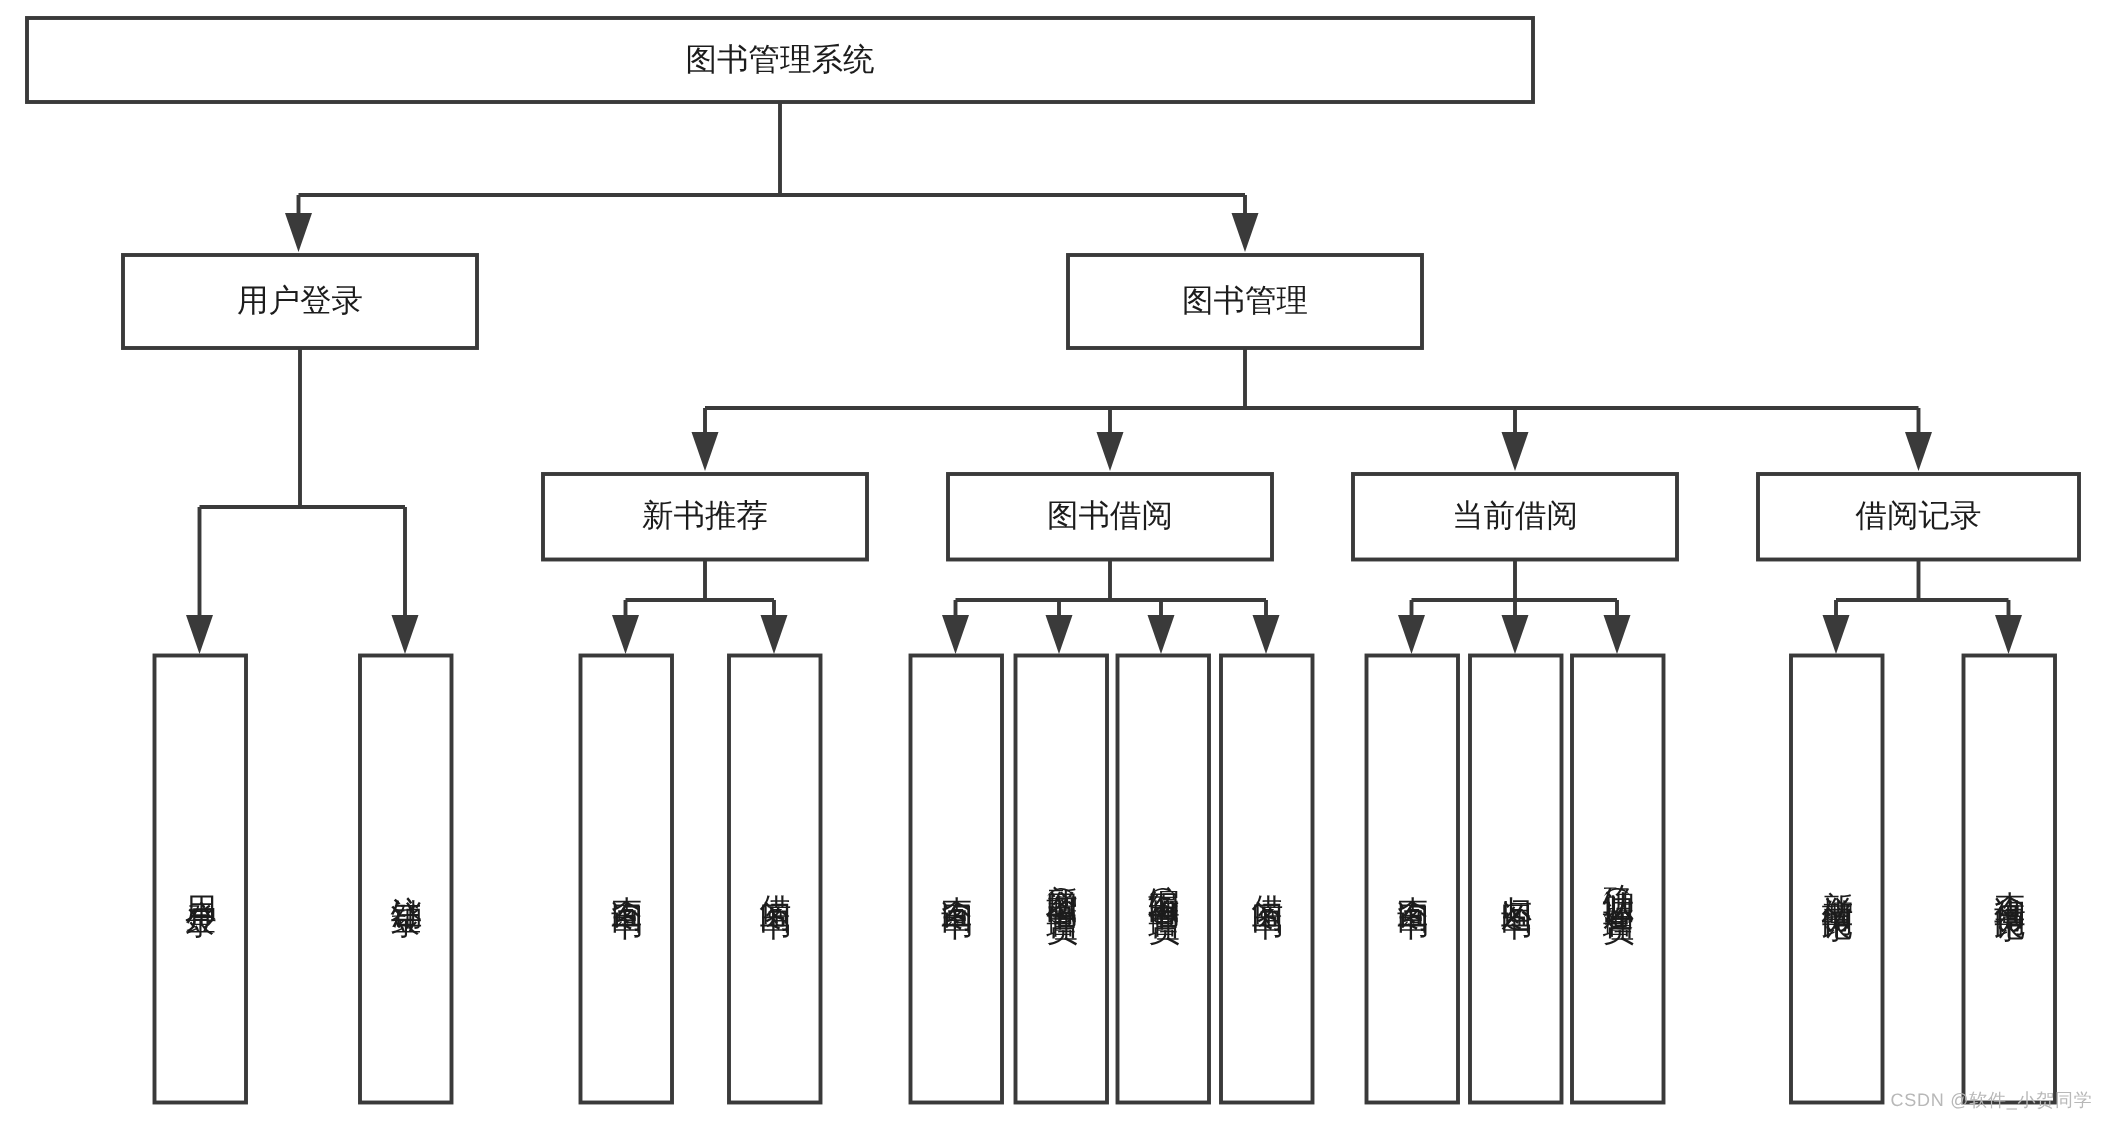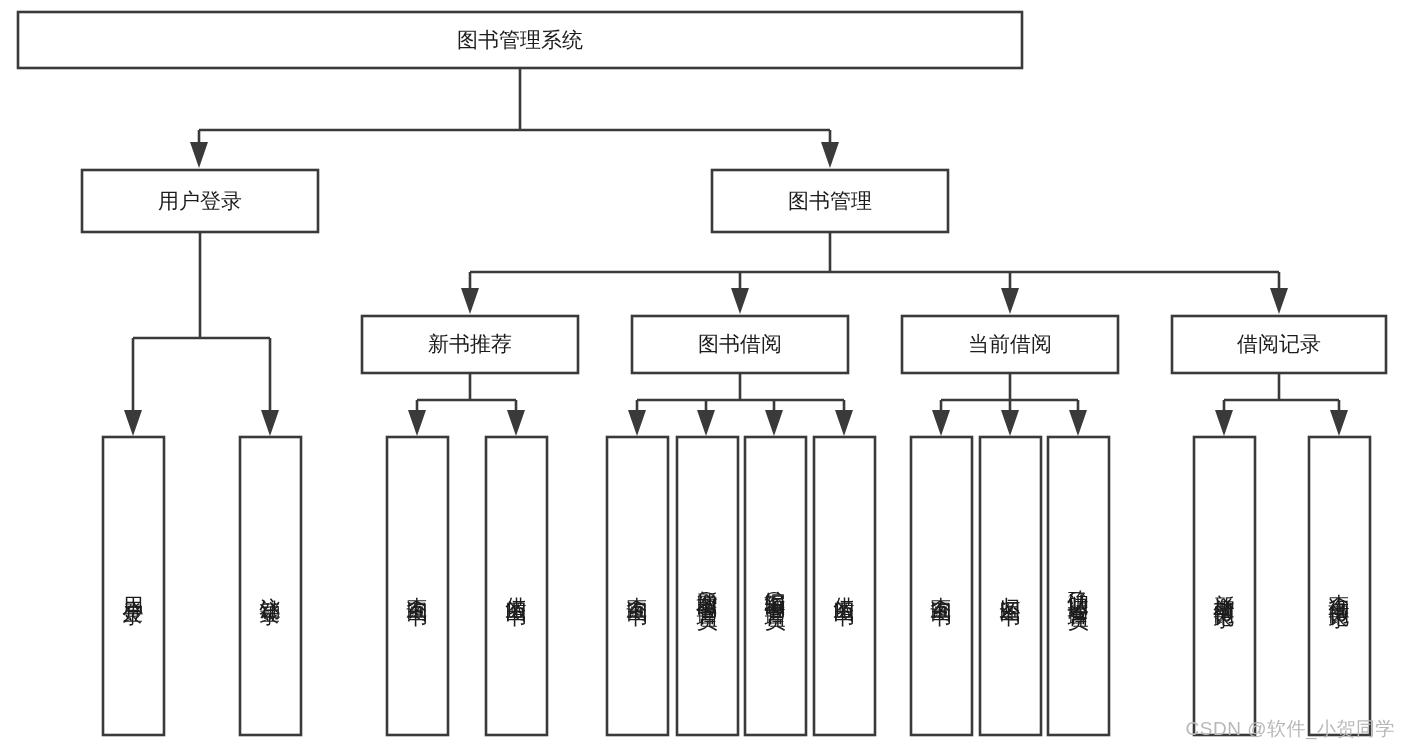--- a/index.html
+++ b/index.html
@@ -62,21 +62,21 @@
     align-items: center;
     justify-content: center;
     white-space: nowrap;
     pointer-events: none;
   }
   .watermark {
     position: absolute;
     right: 10px;
     bottom: 5px;
     font-family: "Liberation Sans", "DejaVu Sans", sans-serif;
-    font-size: 19px;
+    font-size: 12px;
     color: #b8b8b8;
     letter-spacing: 0.5px;
     white-space: nowrap;
   }
 </style>
 </head>
 <body>
 
 <div id="diagram-root">
 

